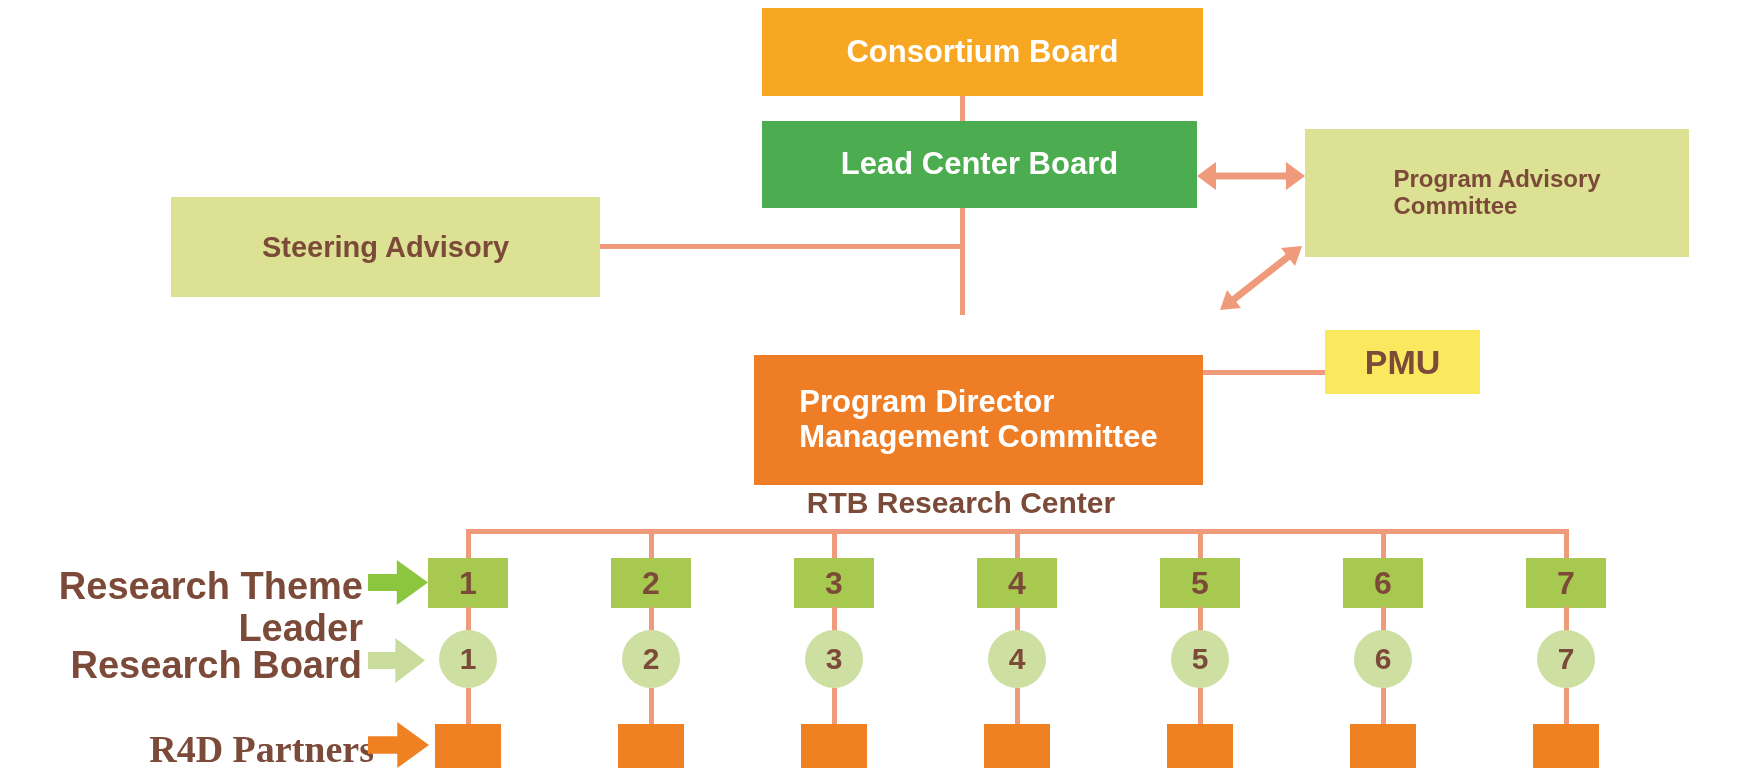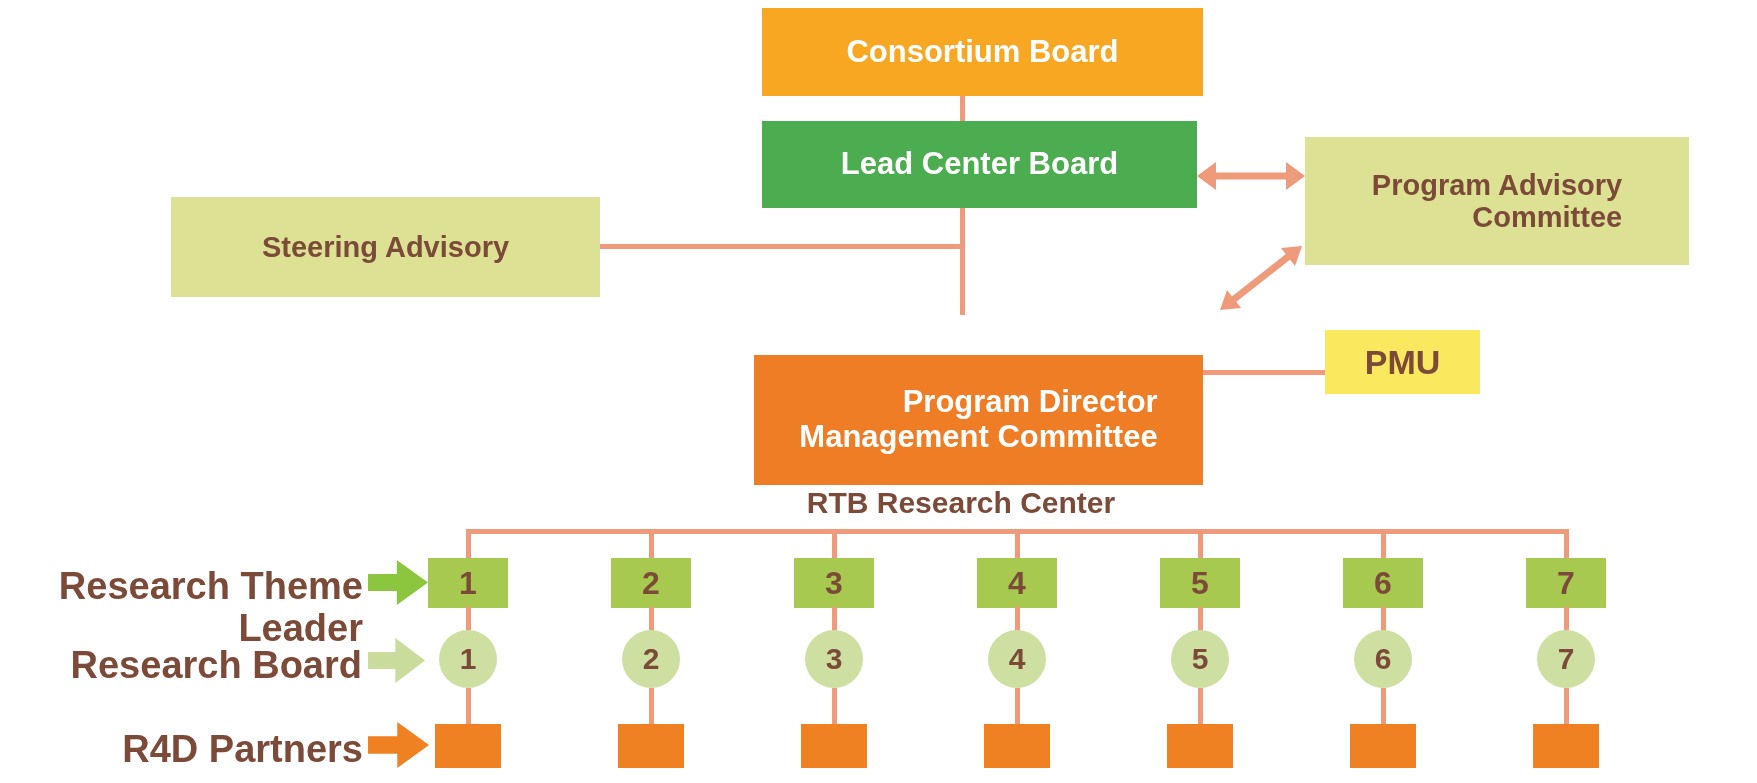--- a/index.html
+++ b/index.html
@@ -7,21 +7,21 @@
     position:relative;
     width:1757px;height:783px;
     background:#fff;
     font-family:"Liberation Sans", sans-serif;
     font-weight:bold;
     overflow:hidden;
   }
   .box{
     position:absolute;
     display:flex;align-items:center;justify-content:center;
-    text-align:right;
+    text-align:left;
     line-height:1.12;
   }
   .white-text{color:#ffffff;}
   .brown-text{color:var(--brown);}
   .conn{position:absolute;background:var(--connector);}
   .col-stub{width:5px;}
   .theme-box{
     position:absolute;width:80px;height:50px;
     background:var(--theme-green);
     display:flex;align-items:center;justify-content:center;
@@ -127,21 +127,21 @@
   </svg>
 
   <div class="box white-text" style="left:762px;top:8px;width:441px;height:88px;background:var(--cb-orange);font-size:31px;">
     <span>Consortium Board</span>
   </div>
 
   <div class="box white-text" style="left:762px;top:121px;width:435px;height:87px;background:var(--lcb-green);font-size:31px;">
     <span>Lead Center Board</span>
   </div>
 
-  <div class="box brown-text" style="left:1305px;top:137px;width:384px;height:128px;background:var(--pale-yg);font-size:29px;">
+  <div class="box brown-text" style="left:1305px;top:129px;width:384px;height:128px;background:var(--pale-yg);font-size:24px;">
     <span>
       <span>Program Advisory</span><br>
       <span>Committee</span>
     </span>
   </div>
 
   <div class="box brown-text" style="left:171px;top:197px;width:429px;height:100px;background:var(--pale-yg);font-size:29px;">
     <span>Steering Advisory</span>
   </div>
 
@@ -157,16 +157,16 @@
   </div>
 
   <div id="rtb-title">RTB Research Center</div>
 
   <div class="legend-label" style="left:0px;top:566px;width:363px;">Research Theme Leader</div>
   <div class="block-arrow" style="left:368px;top:560px;width:60px;height:45px;background:var(--leader-arrow);"></div>
 
   <div class="legend-label" style="left:0px;top:645px;width:362px;">Research Board</div>
   <div class="block-arrow" style="left:368px;top:638px;width:57px;height:45px;background:var(--team-arrow);"></div>
 
-  <div class="legend-label" style="left:0px;top:729px;width:363px;">R4D Partners</div>
+  <div class="legend-label" style="left:11px;top:729px;width:363px;font-family:Liberation Serif, serif;">R4D Partners</div>
   <div class="block-arrow" style="left:368px;top:722px;width:61px;height:46px;background:var(--partner-orange);"></div>
 
 </div>
 
 </body></html>

